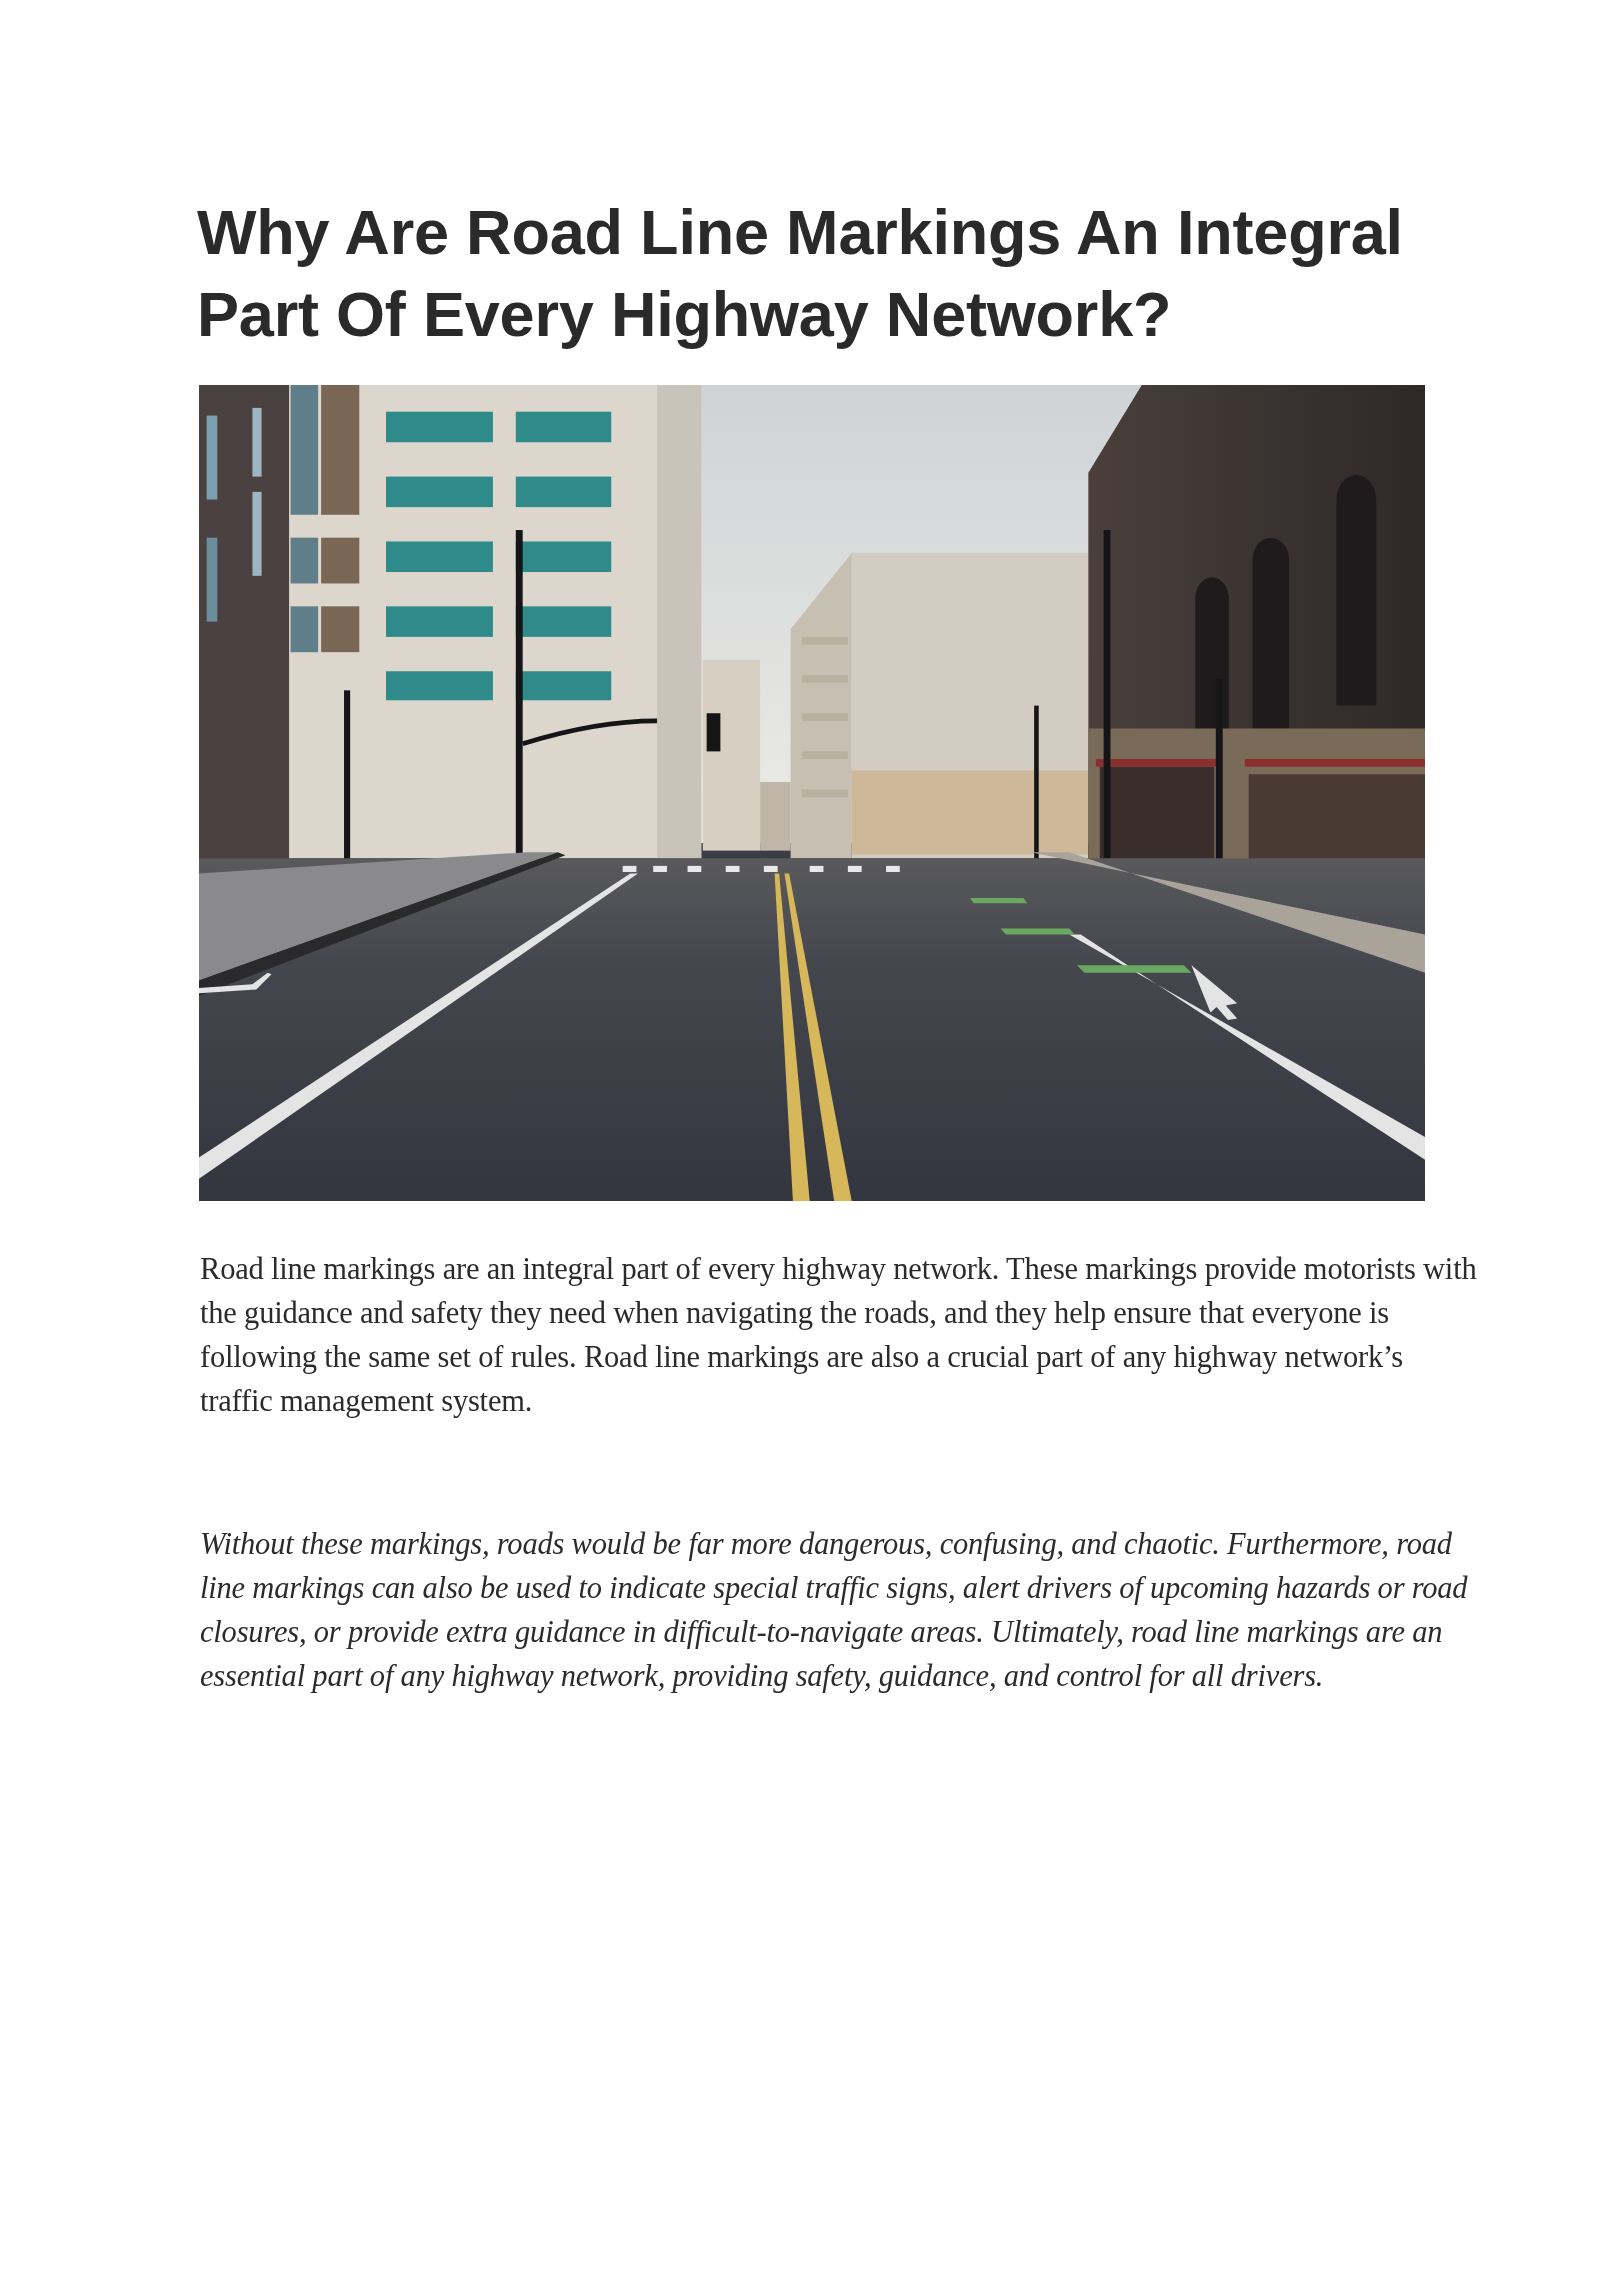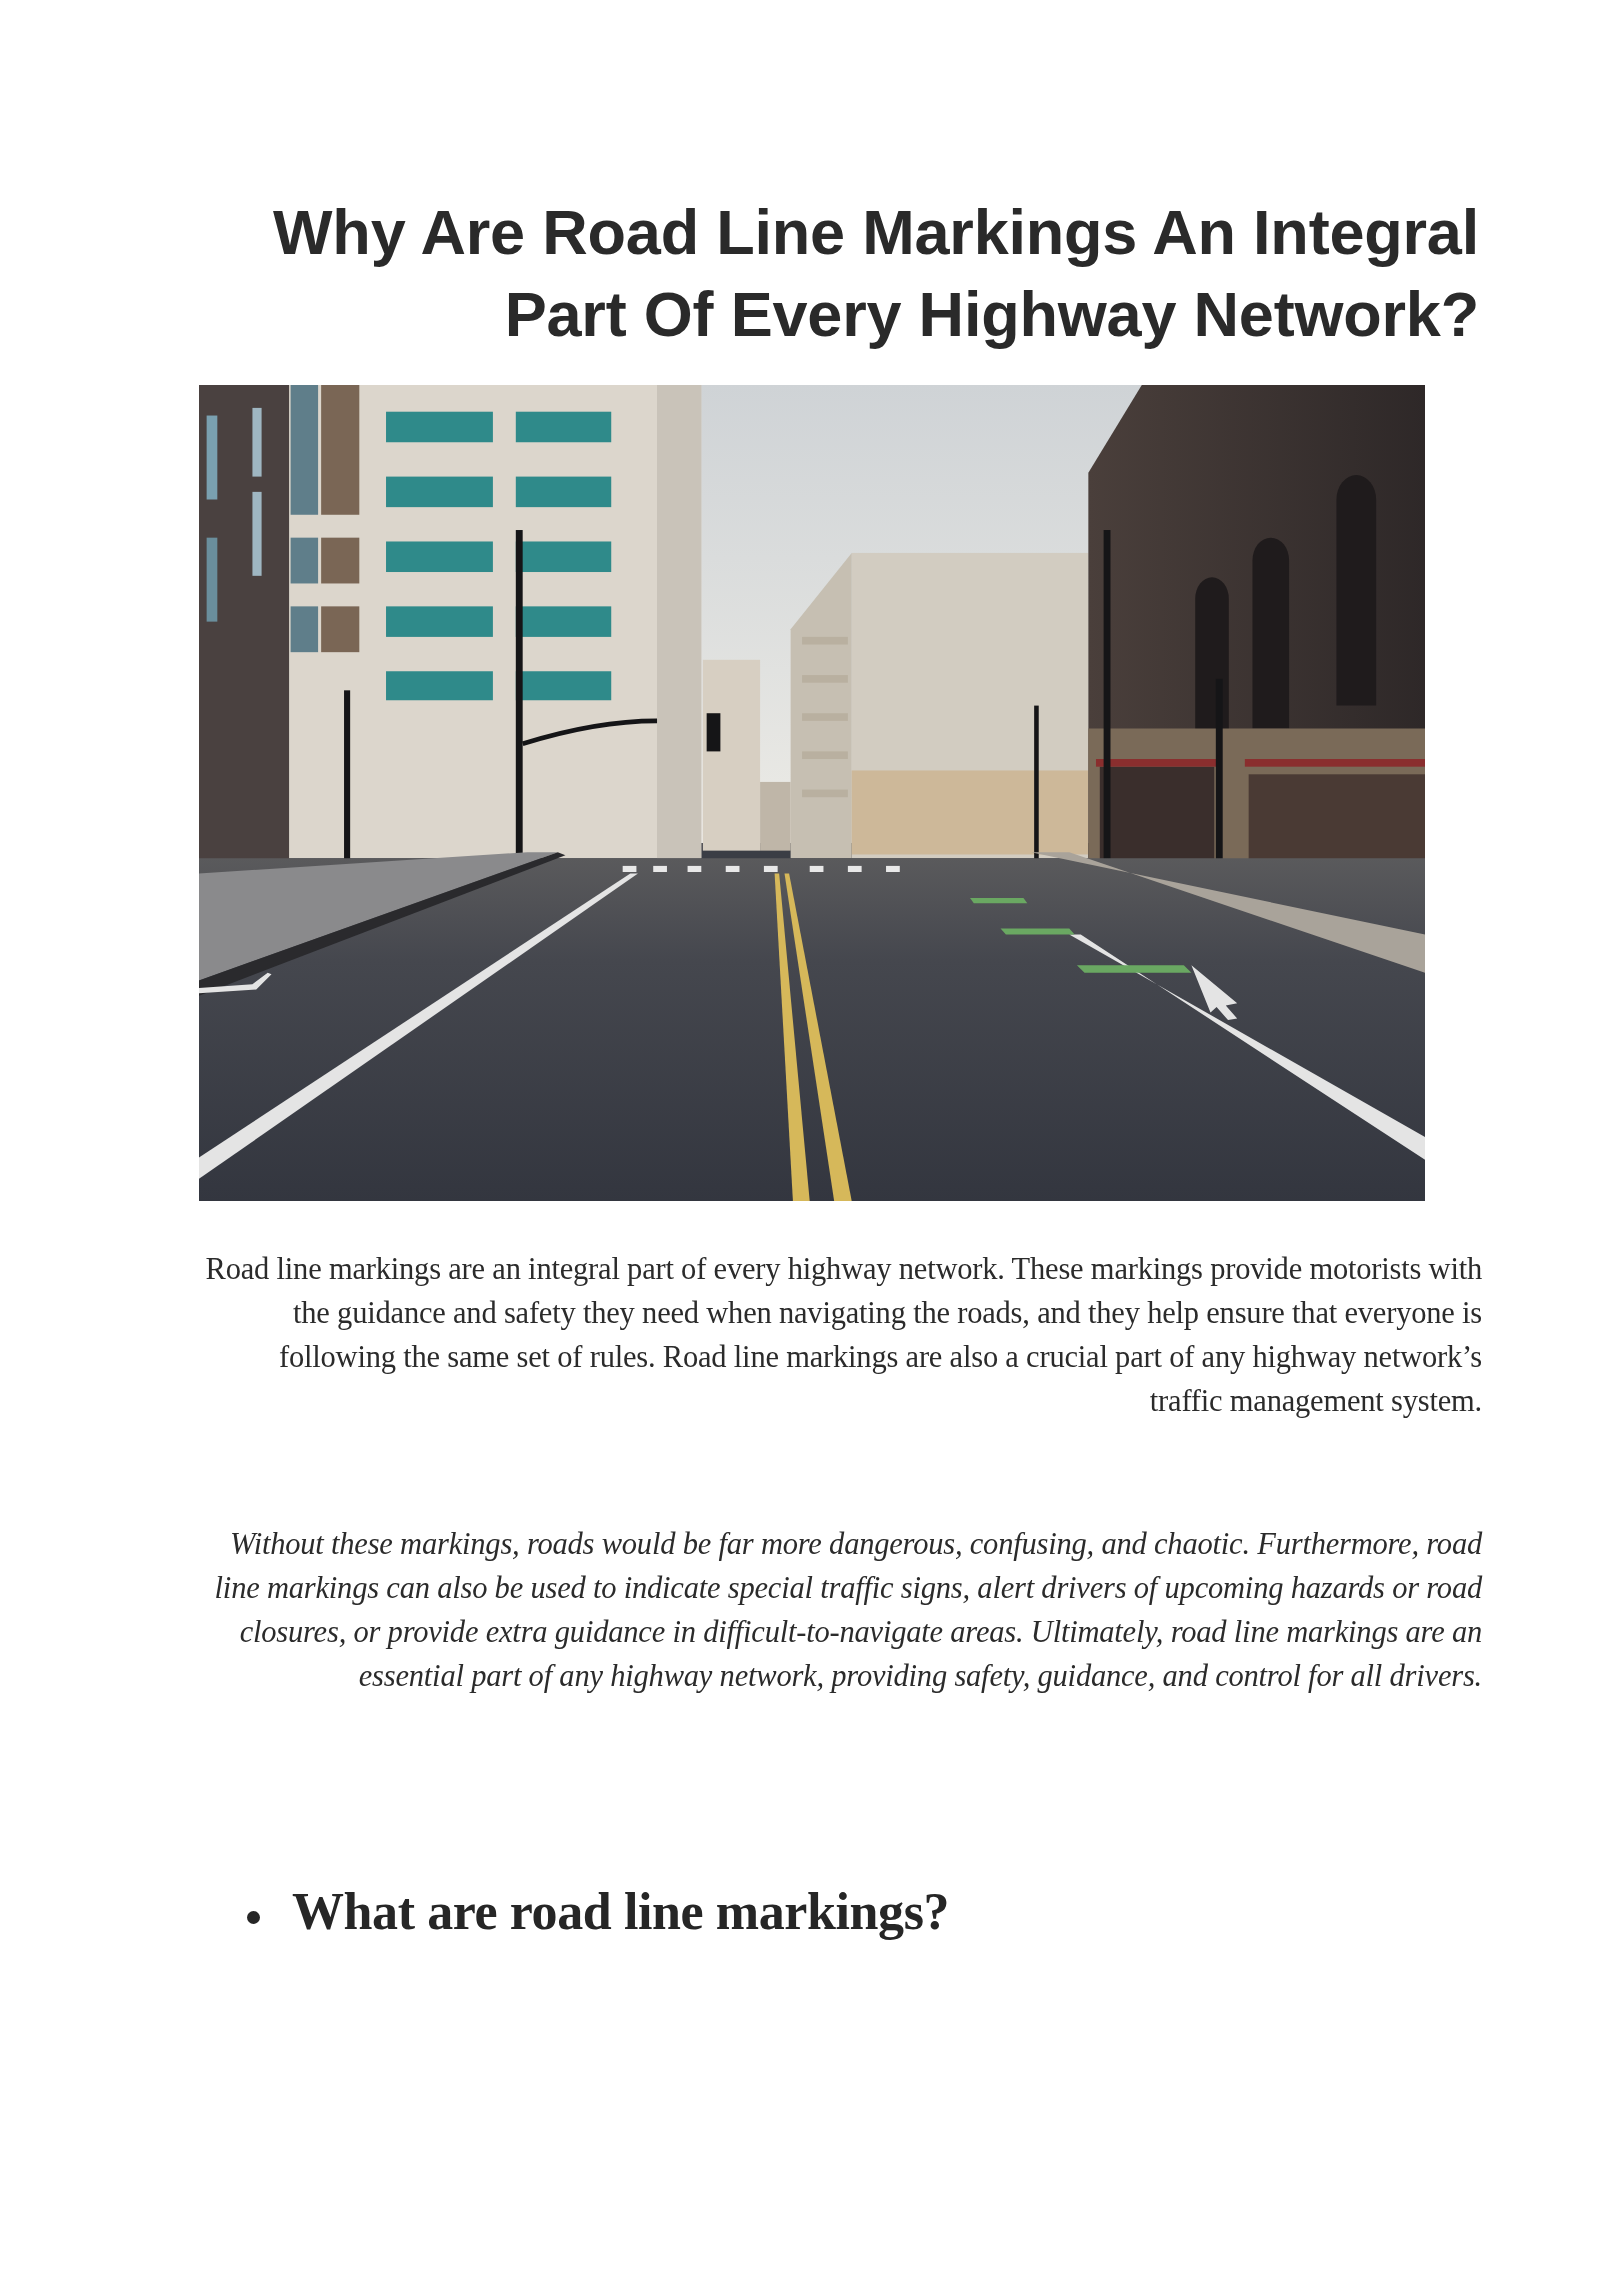--- a/index.html
+++ b/index.html
@@ -1,17 +1,17 @@
 <!DOCTYPE html>
 <html style="font-size:12.2px"><head>
 <meta charset="utf-8">
 <style>
   html, body { margin: 0; padding: 0; background: #ffffff; }
   body { width: 1617px; height: 2284px; position: relative; overflow: hidden; }
-  .page { position: absolute; left: 0; top: 0; width: 1617px; height: 2284px; background: #ffffff; text-align: right; }
+  .page { position: absolute; left: 0; top: 0; width: 1617px; height: 2284px; background: #ffffff; }
 
   .title {
     position: absolute; left: 197px; top: 191px; width: 1282px;
     margin: 0;
     font-family: "Liberation Sans", sans-serif;
     font-weight: bold; font-size: 63px; line-height: 82px;
     color: #2a2a2a; letter-spacing: -0.2px;
   }
 
   .hero {
@@ -168,21 +168,15 @@
 
       <polygon points="1300,760 1360,810 1345,813 1360,830 1348,832 1333,815 1325,822" fill="#e4e4e4"></polygon>
 
       <polygon points="0,790 70,785 90,770 95,772 75,792 0,797" fill="#e4e4e4"></polygon>
     </svg>
   </div>
 
   <p class="para p1">Road line markings are an integral part of every highway network. These markings provide motorists with the guidance and safety they need when navigating the roads, and they help ensure that everyone is following the same set of rules. Road line markings are also a crucial part of any highway network’s traffic management system.</p>
   <p class="para p2">Without these markings, roads would be far more dangerous, confusing, and chaotic. Furthermore, road line markings can also be used to indicate special traffic signs, alert drivers of upcoming hazards or road closures, or provide extra guidance in difficult-to-navigate areas. Ultimately, road line markings are an essential part of any highway network, providing safety, guidance, and control for all drivers.</p>
 
-  <ul class="bullet-list">
-    <li class="bullet-item">
-      <span class="bullet-dot"></span>
-      <h2 class="bullet-heading">What are road line markings?</h2>
-    </li>
-  </ul>
 
 </div>
 
 
 </body></html>

